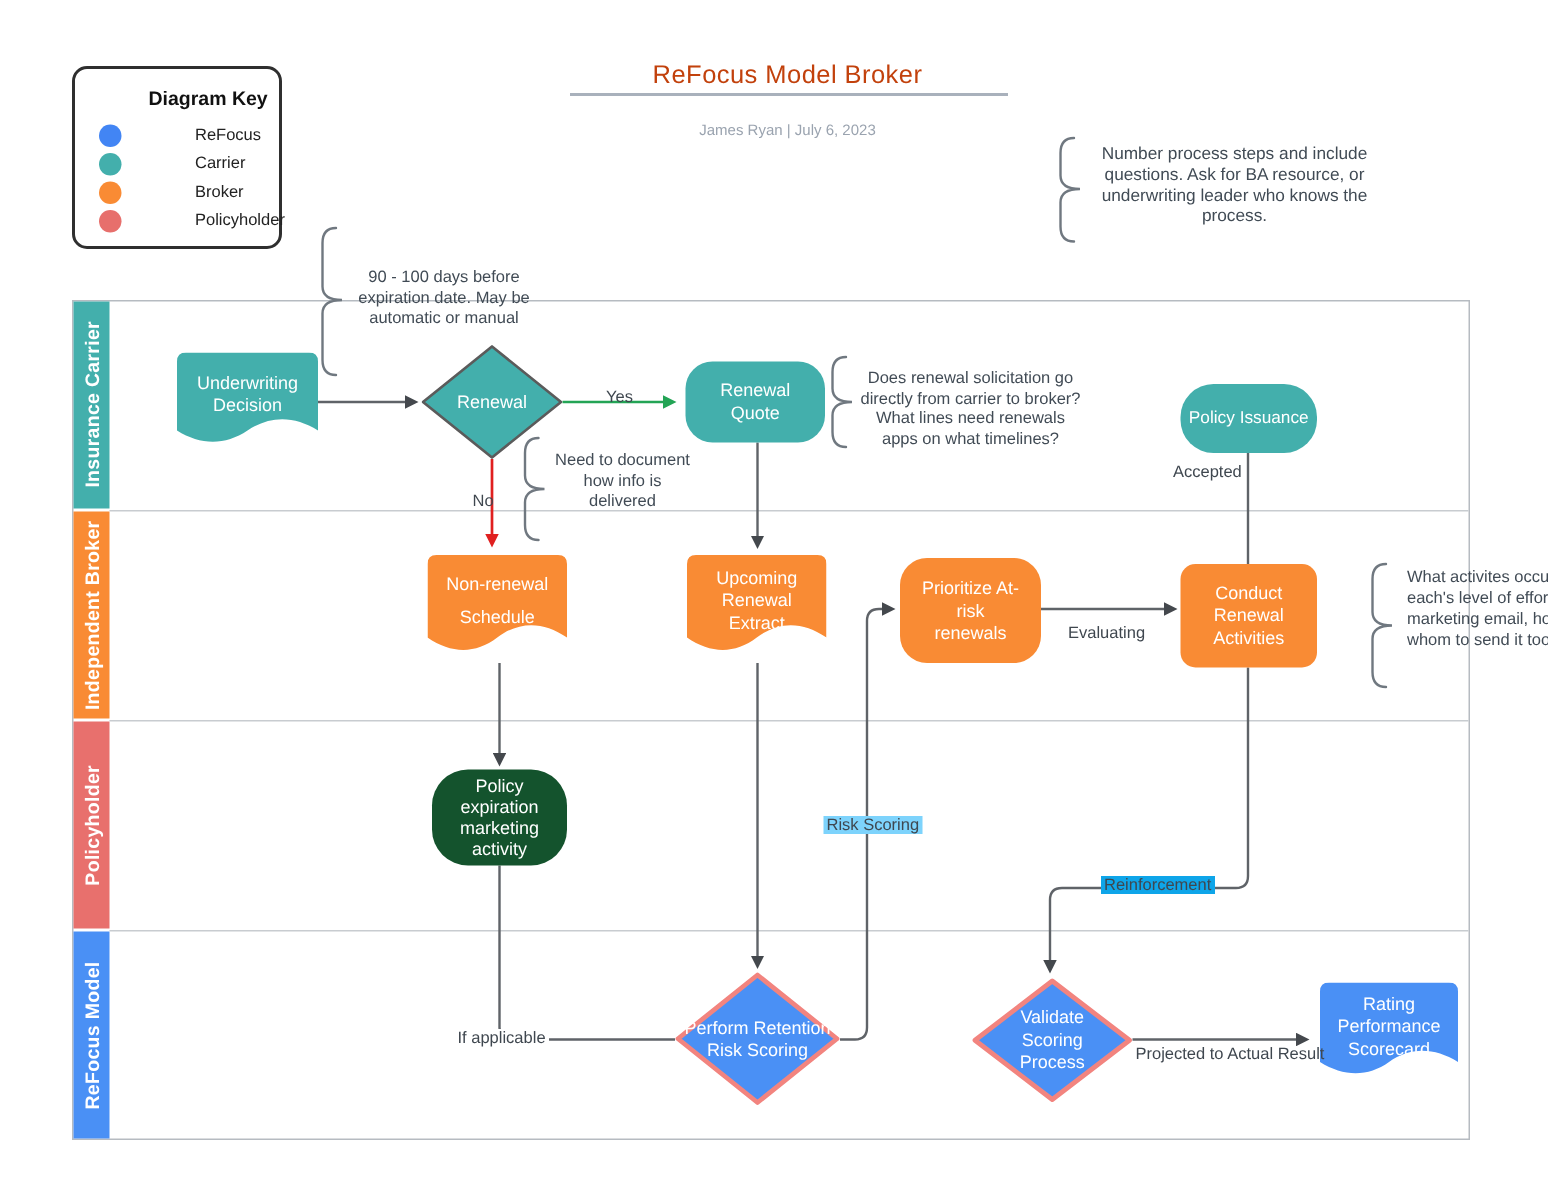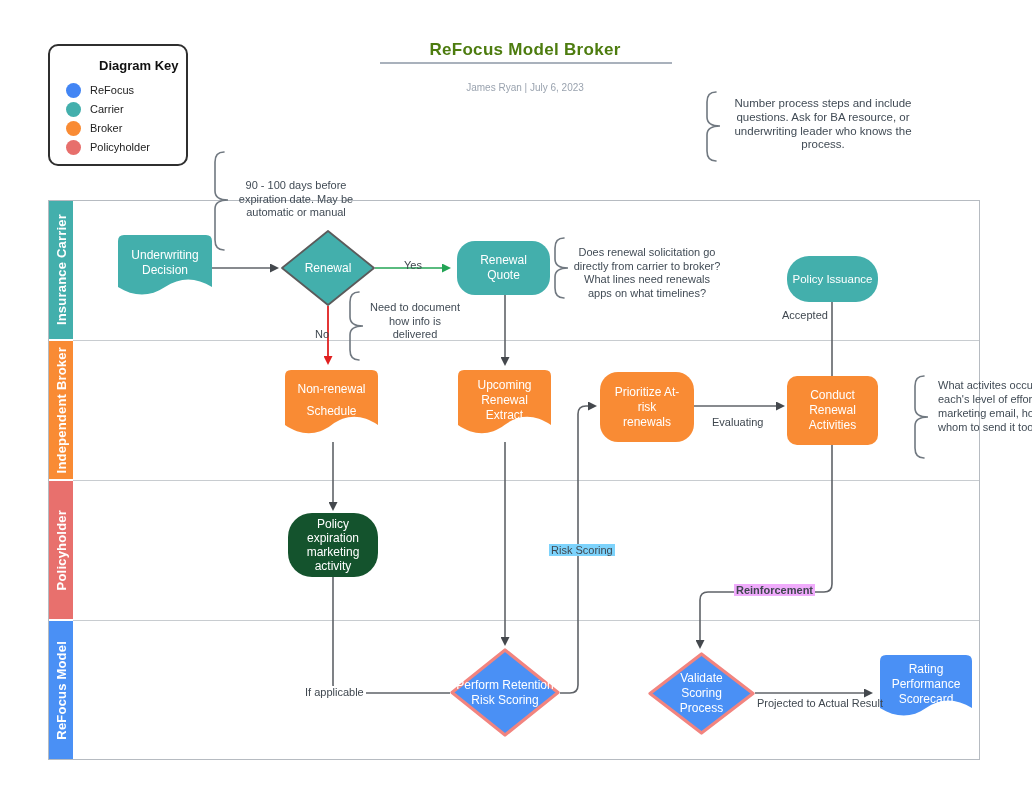--- a/index.html
+++ b/index.html
@@ -1,32 +1,32 @@
 <!DOCTYPE html>
 <html><head>
 <meta charset="utf-8">
 <style>
   html,body{margin:0;padding:0;background:#fff;}
   #canvas{position:relative;width:1032px;height:797px;background:#fff;overflow:hidden;
           font-family:"Liberation Sans",sans-serif;}
   .abs{position:absolute;}
 
   
-  .title{left:380px;top:40px;width:290px;text-align:center;font-size:17px;font-weight:bold;
-         color:#4d7c0f;letter-spacing:.3px;}
+  .title{left:380px;top:40px;width:290px;text-align:center;font-size:17px;font-weight:normal;
+         color:#c2410c;letter-spacing:.3px;}
   .title-rule{left:380px;top:62px;width:292px;height:2px;background:#A9B1BC;}
   .subtitle{left:380px;top:82px;width:290px;text-align:center;font-size:10px;color:#9AA3AF;}
 
   
   .keybox{left:48px;top:44px;width:140px;height:122px;background:#fff;border:2px solid #2F2F2F;
           border-radius:10px;box-sizing:border-box;}
   .keytitle{left:73px;top:56px;font-size:13px;font-weight:bold;color:#111;}
   .keyitem{left:64px;height:16px;display:flex;align-items:center;gap:9px;}
   .keydot{width:15px;height:15px;border-radius:50%;flex:0 0 auto;}
-  .keylabel{font-size:11px;color:#222;}
+  .keylabel{font-size:11px;color:#222;margin-left:40px;}
   .dot-refocus{background:#4285F4;} .dot-carrier{background:#43AFAC;}
   .dot-broker{background:#F98B34;} .dot-policyholder{background:#E76F6C;}
 
   
   .frame{left:48px;top:200px;width:932px;height:560px;border:1.5px solid #B6BBC1;box-sizing:border-box;}
   .lanehead{left:0;width:24px;height:138px;display:flex;align-items:center;justify-content:center;}
   .lanehead span{writing-mode:vertical-rl;transform:rotate(180deg);color:#fff;font-weight:bold;
                  font-size:13px;white-space:nowrap;letter-spacing:.2px;}
   .lh-carrier{top:0;background:#43AFAC;}
   .lh-broker{top:140px;background:#F98B34;}
@@ -214,17 +214,17 @@
     <div>each's level of effort</div>
     <div>marketing email, how</div>
     <div>whom to send it too</div>
   </div>
 
   <div class="abs edgelabel" style="left:404px;top:259px;">Yes</div>
   <div class="abs edgelabel" style="left:315px;top:328px;">No</div>
   <div class="abs edgelabel" style="left:782px;top:309px;">Accepted</div>
   <div class="abs edgelabel" style="left:712px;top:416px;">Evaluating</div>
   <div class="abs edgelabel" style="left:549px;top:544px;background:#7dd3fc;padding:0 2px;">Risk Scoring</div>
-  <div class="abs edgelabel" style="left:734px;top:584px;background:#f0abfc;padding:0 2px;font-weight:bold;">Reinforcement</div>
+  <div class="abs edgelabel" style="left:734px;top:584px;background:#0ea5e9;padding:0 2px;">Reinforcement</div>
   <div class="abs edgelabel" style="left:303px;top:686px;background:#fff;padding:0 2px;">If applicable</div>
   <div class="abs edgelabel" style="left:757px;top:697px;">Projected to Actual Result</div>
 
 </div>
 
 </body></html>

